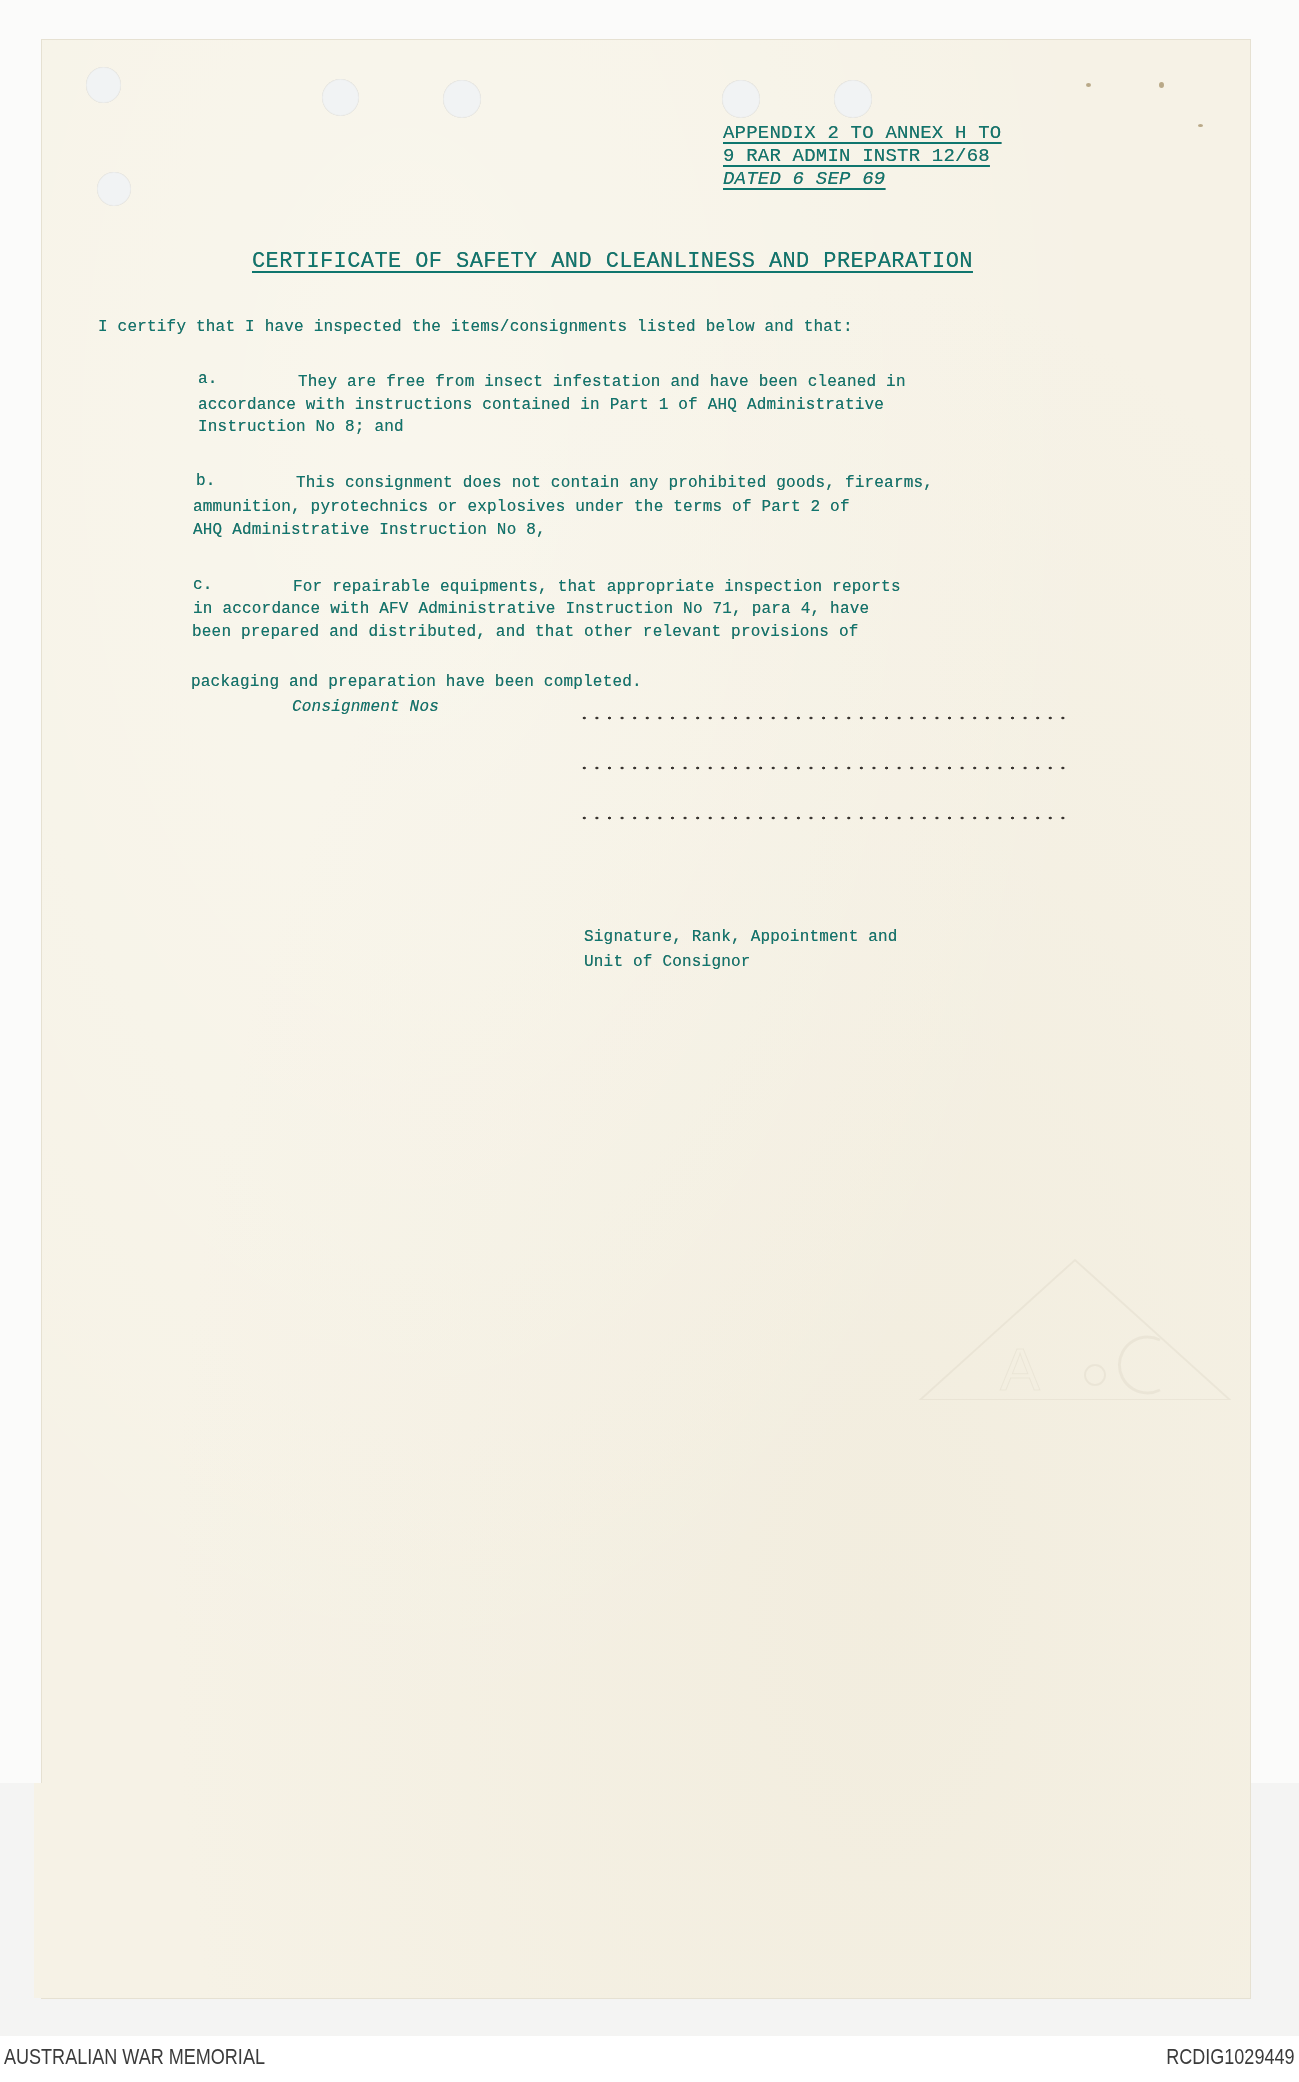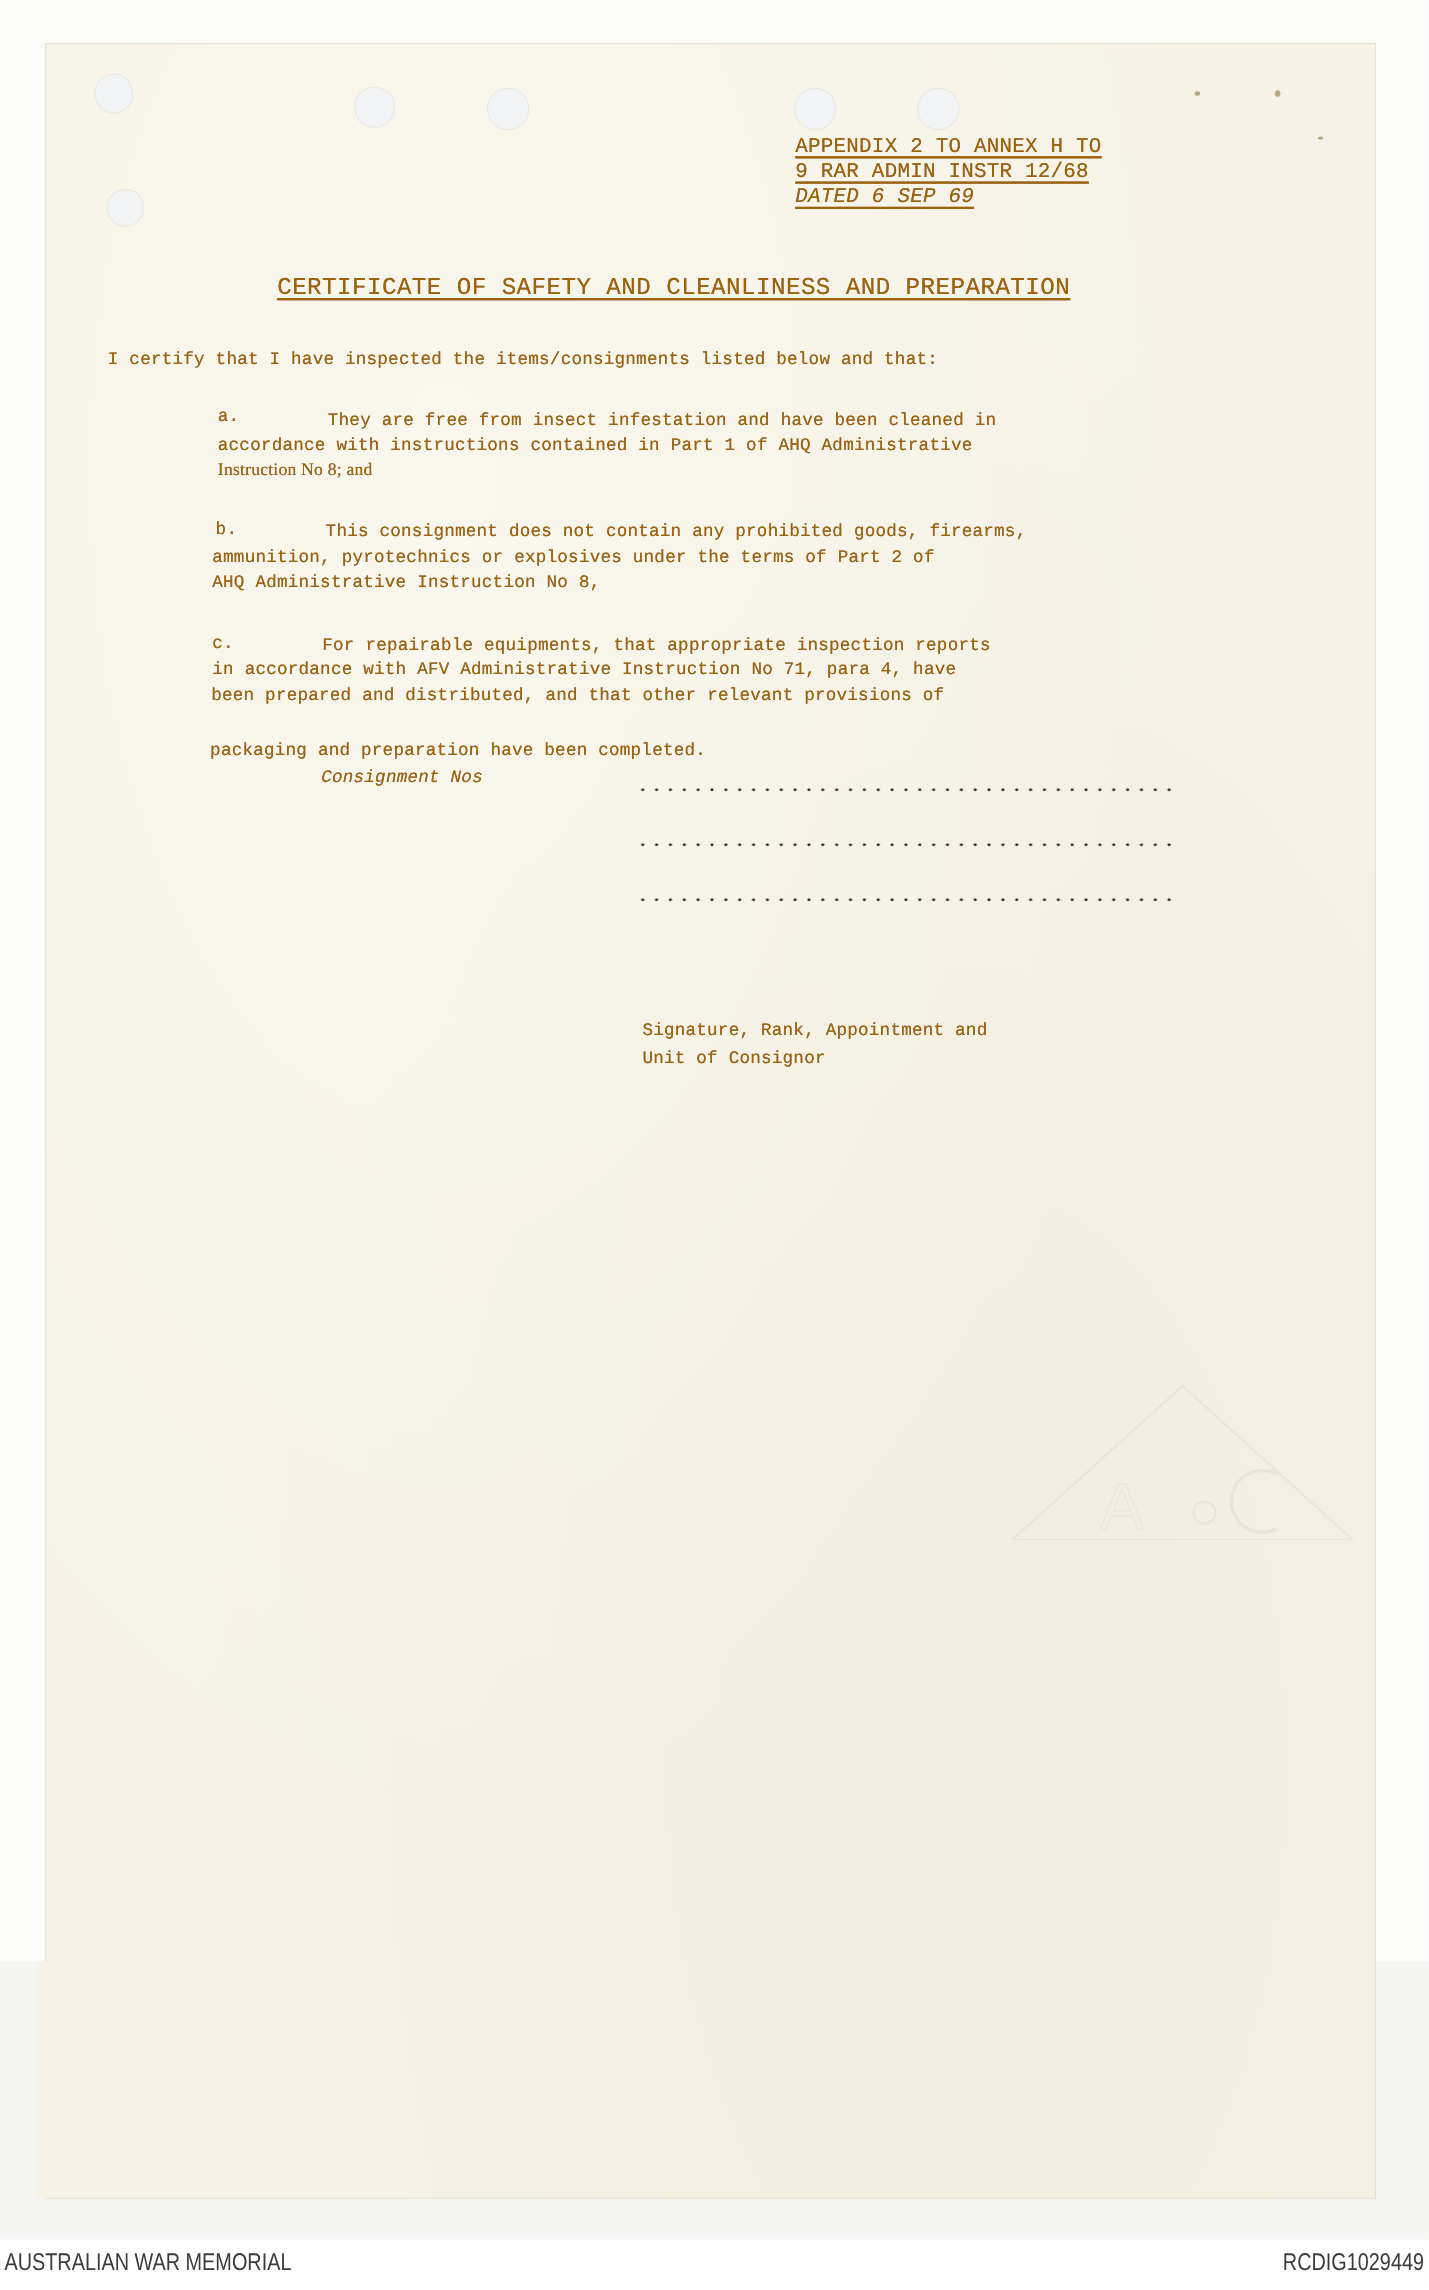--- a/index.html
+++ b/index.html
@@ -25,21 +25,21 @@
       background: #f6f2e6;
     }
     .punch-hole {
       position: absolute; border-radius: 50%;
       background: #f1f3f4;
       box-shadow: inset 0 0 1px rgba(120,110,90,0.35);
     }
     .speck { position: absolute; border-radius: 50%; background: #a08a60; opacity: 0.7; }
 
     .tw {
-      position: absolute; color: #a16207; font-size: 19px; line-height: 23px;
+      position: absolute; color: #0f766e; font-size: 19px; line-height: 23px;
       white-space: pre; letter-spacing: 0.2px;
       text-shadow: 0 0 0.6px rgba(40,35,30,0.55);
     }
     .ul { text-decoration: underline; text-decoration-thickness: 2px; text-underline-offset: 4px; }
     .heading { font-size: 22px; letter-spacing: 0.4px; }
     .body-text { font-size: 16px; }
     .dots {
       position: absolute; height: 4px;
       background-image: radial-gradient(circle, #3a3530 1.3px, rgba(0,0,0,0) 1.6px);
       background-size: 12.6px 4px; background-repeat: repeat-x;
@@ -82,21 +82,21 @@
 <div class="tw ul" style="left:723px;top:145px;">9 RAR ADMIN INSTR 12/68</div>
 <div class="tw ul" style="left:723px;top:168px;font-style:italic;">DATED 6 SEP 69</div>
 
 <div class="tw ul heading" style="left:252px;top:250px;">CERTIFICATE OF SAFETY AND CLEANLINESS AND PREPARATION</div>
 
 <div class="tw body-text" style="left:98px;top:316px;">I certify that I have inspected the items/consignments listed below and that:</div>
 
 <div class="tw body-text" style="left:198px;top:368px;">a.</div>
 <div class="tw body-text" style="left:298px;top:371px;">They are free from insect infestation and have been cleaned in</div>
 <div class="tw body-text" style="left:198px;top:394px;">accordance with instructions contained in Part 1 of AHQ Administrative</div>
-<div class="tw body-text" style="left:198px;top:416px;font-family:Liberation Serif, serif;">Instruction No 8; and</div>
+<div class="tw body-text" style="left:198px;top:416px;">Instruction No 8; and</div>
 
 <div class="tw body-text" style="left:196px;top:470px;">b.</div>
 <div class="tw body-text" style="left:296px;top:472px;">This consignment does not contain any prohibited goods, firearms,</div>
 <div class="tw body-text" style="left:193px;top:496px;">ammunition, pyrotechnics or explosives under the terms of Part 2 of</div>
 <div class="tw body-text" style="left:193px;top:519px;">AHQ Administrative Instruction No 8,</div>
 
 <div class="tw body-text" style="left:193px;top:574px;">c.</div>
 <div class="tw body-text" style="left:293px;top:576px;">For repairable equipments, that appropriate inspection reports</div>
 <div class="tw body-text" style="left:193px;top:598px;">in accordance with AFV Administrative Instruction No 71, para 4, have</div>
 <div class="tw body-text" style="left:192px;top:621px;">been prepared and distributed, and that other relevant provisions of</div>

